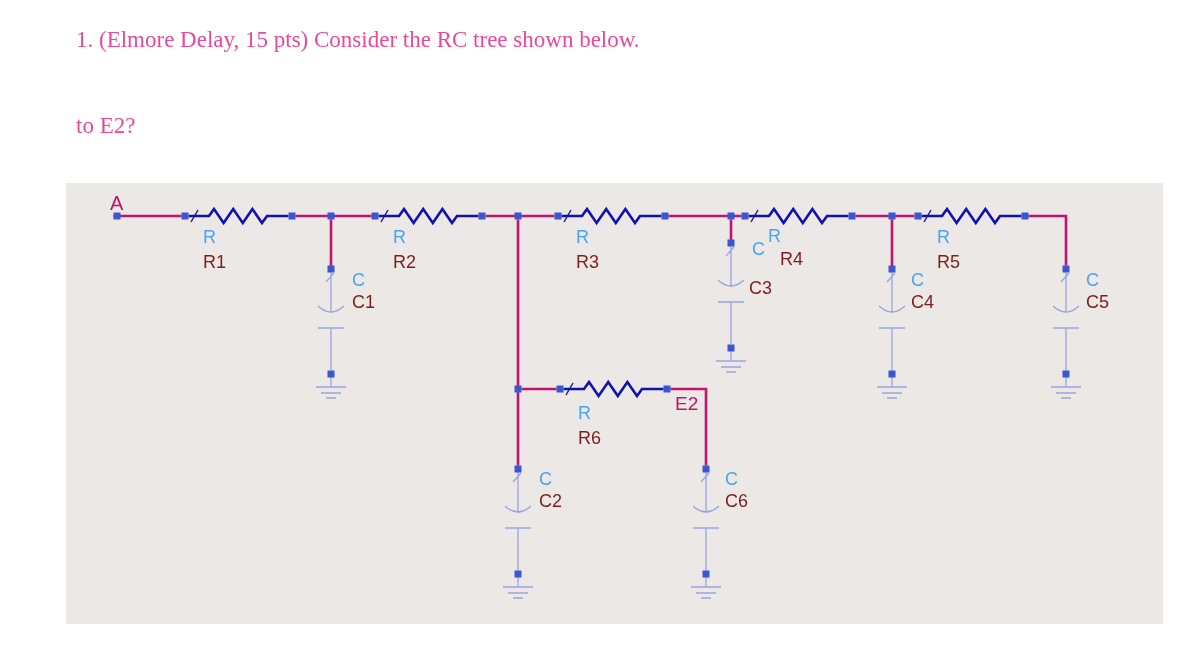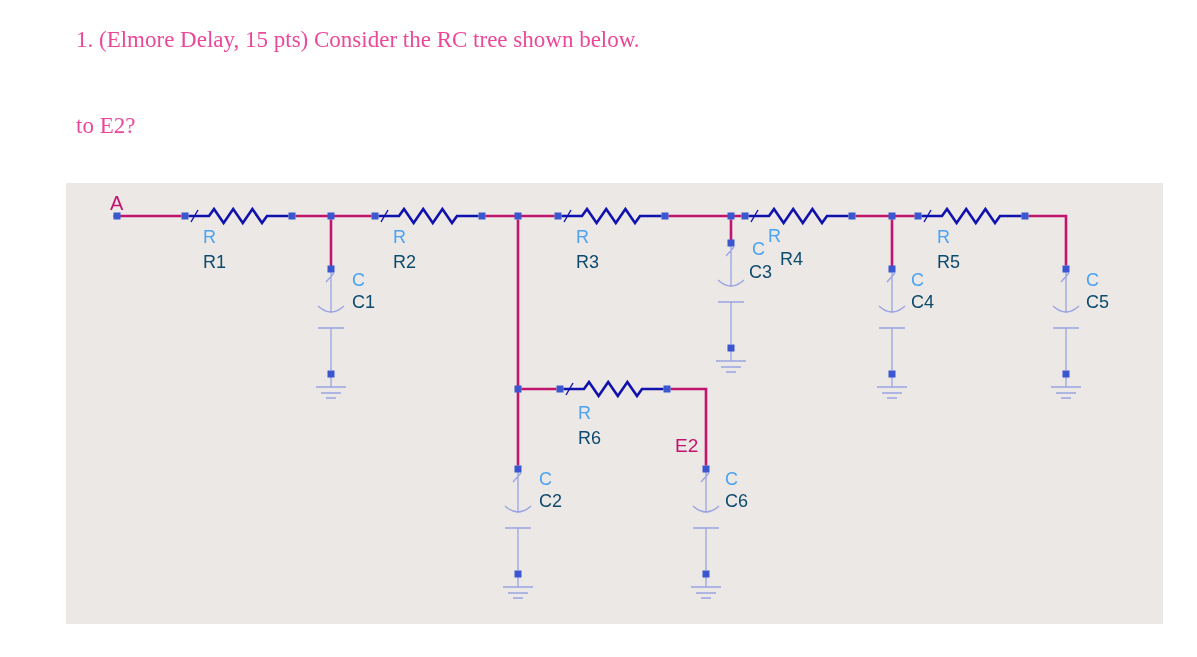--- a/index.html
+++ b/index.html
@@ -6,21 +6,21 @@
   .page{position:relative;width:1197px;height:657px;background:#ffffff;overflow:hidden;
         font-family:"Liberation Serif","DejaVu Serif",serif;}
   .question{position:absolute;left:68px;color:#ec4899;font-size:23px;line-height:28px;white-space:nowrap;margin-left:8px;}
   .q1{top:26px;}
   .q2{top:112px;}
   .panel{position:absolute;left:66px;top:183px;width:1097px;height:441px;background:#EBE8E5;}
   .panel svg{position:absolute;left:0;top:0;}
   .lbl{position:absolute;font-family:"Liberation Sans","DejaVu Sans",sans-serif;
        font-size:18px;line-height:1;white-space:nowrap;}
   .pfx{color:#4BA3F2;}
-  .nm{color:#0c4a6e;}
+  .nm{color:#7f1d1d;}
   .node{color:#C2146E;font-size:20px;}
   .node-e2{font-size:19px;}
 </style>
 </head>
 <body>
 
 <div class="page">
 
   <div class="question q1">
     <div>1. (Elmore Delay, 15 pts) Consider the RC tree shown below.</div>
@@ -89,41 +89,41 @@
         <rect x="822.5" y="82.5" width="7" height="7"></rect>
         <rect x="822.5" y="187.5" width="7" height="7"></rect>
         <rect x="996.5" y="82.5" width="7" height="7"></rect>
         <rect x="996.5" y="187.5" width="7" height="7"></rect>
         <rect x="636.5" y="282.5" width="7" height="7"></rect>
         <rect x="636.5" y="387.5" width="7" height="7"></rect>
       </g>
     </svg>
 
     <span class="lbl node" style="left:44px;top:10px;">A</span>
-    <span class="lbl node node-e2" style="left:609px;top:211px;margin-top:42px;">E2</span>
+    <span class="lbl node node-e2" style="left:609px;top:211px;">E2</span>
 
     <span class="lbl pfx" style="left:137px;top:45px;">R</span>
     <span class="lbl nm" style="left:137px;top:70px;">R1</span>
     <span class="lbl pfx" style="left:327px;top:45px;">R</span>
     <span class="lbl nm" style="left:327px;top:70px;">R2</span>
     <span class="lbl pfx" style="left:510px;top:45px;">R</span>
     <span class="lbl nm" style="left:510px;top:70px;">R3</span>
     <span class="lbl pfx" style="left:702px;top:44px;">R</span>
     <span class="lbl nm" style="left:714px;top:67px;">R4</span>
     <span class="lbl pfx" style="left:871px;top:45px;">R</span>
     <span class="lbl nm" style="left:871px;top:70px;">R5</span>
     <span class="lbl pfx" style="left:512px;top:221px;">R</span>
     <span class="lbl nm" style="left:512px;top:246px;">R6</span>
 
     <span class="lbl pfx" style="left:286px;top:88px;">C</span>
     <span class="lbl nm" style="left:286px;top:110px;">C1</span>
     <span class="lbl pfx" style="left:473px;top:287px;">C</span>
     <span class="lbl nm" style="left:473px;top:309px;">C2</span>
     <span class="lbl pfx" style="left:686px;top:57px;">C</span>
-    <span class="lbl nm" style="left:683px;top:80px;">C3</span>
+    <span class="lbl nm" style="left:683px;top:96px;">C3</span>
     <span class="lbl pfx" style="left:845px;top:88px;">C</span>
     <span class="lbl nm" style="left:845px;top:110px;">C4</span>
     <span class="lbl pfx" style="left:1020px;top:88px;">C</span>
     <span class="lbl nm" style="left:1020px;top:110px;">C5</span>
     <span class="lbl pfx" style="left:659px;top:287px;">C</span>
     <span class="lbl nm" style="left:659px;top:309px;">C6</span>
   </div>
 </div>
 
 </body></html>

